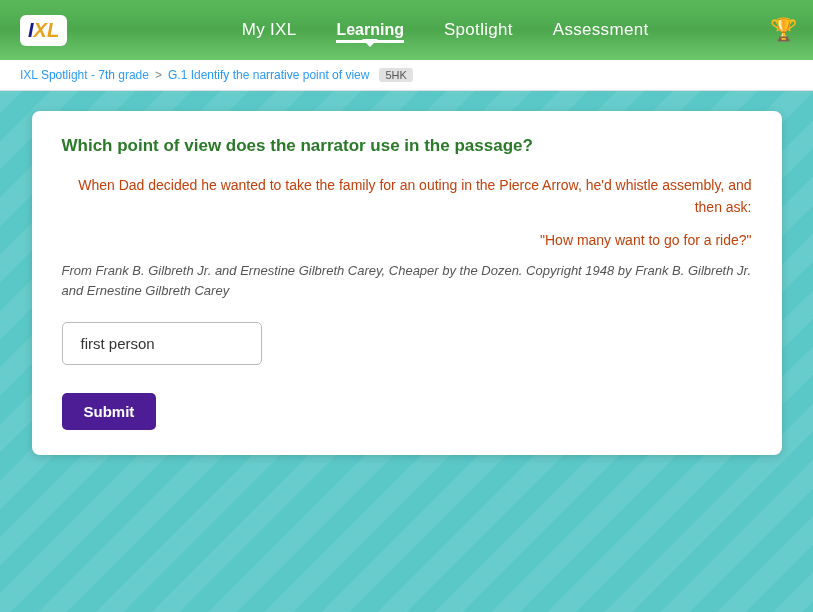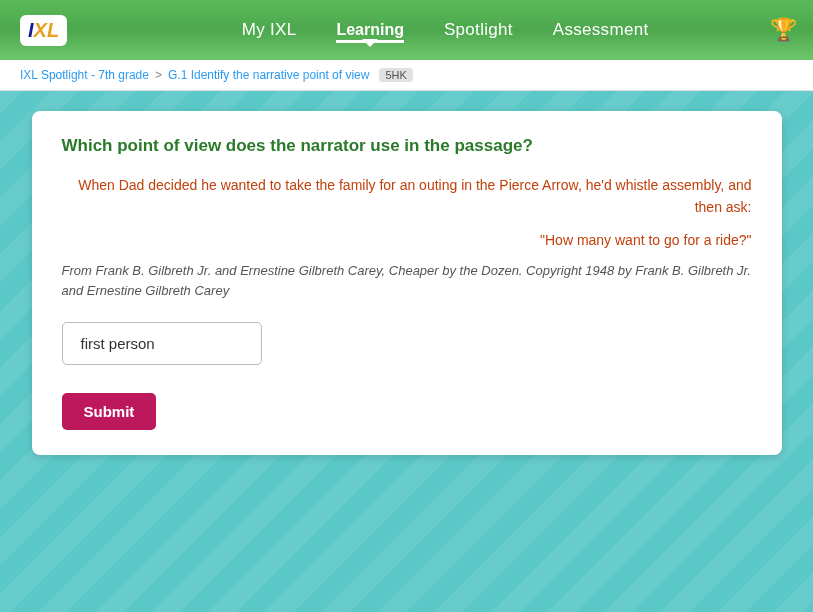--- a/index.html
+++ b/index.html
@@ -189,21 +189,21 @@
       padding: 12px 18px;
       text-align: left;
       font-size: 15px;
       color: #333;
       cursor: pointer;
       width: 200px;
       transition: background 0.15s;
     }
 
     .submit-btn {
-      background: #be185d;
+      background: #4c1d95;
       color: white;
       border: none;
       border-radius: 5px;
       padding: 10px 22px;
       font-size: 15px;
       font-weight: 600;
       cursor: pointer;
       margin-top: 8px;
     }
 

